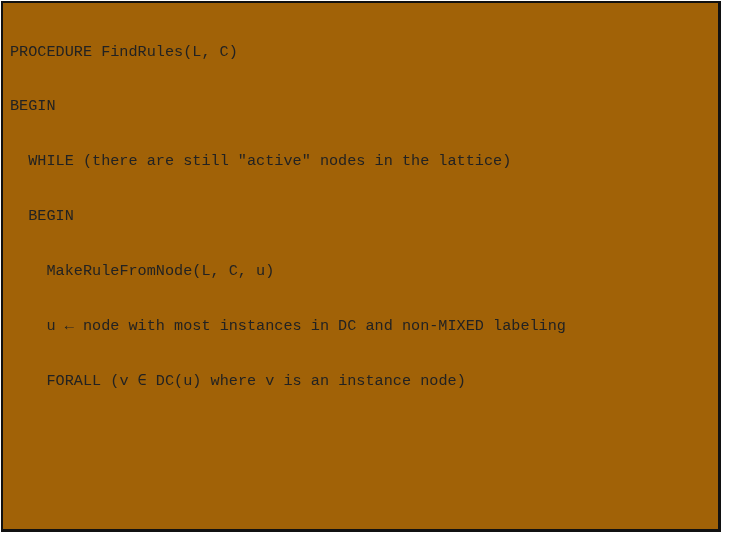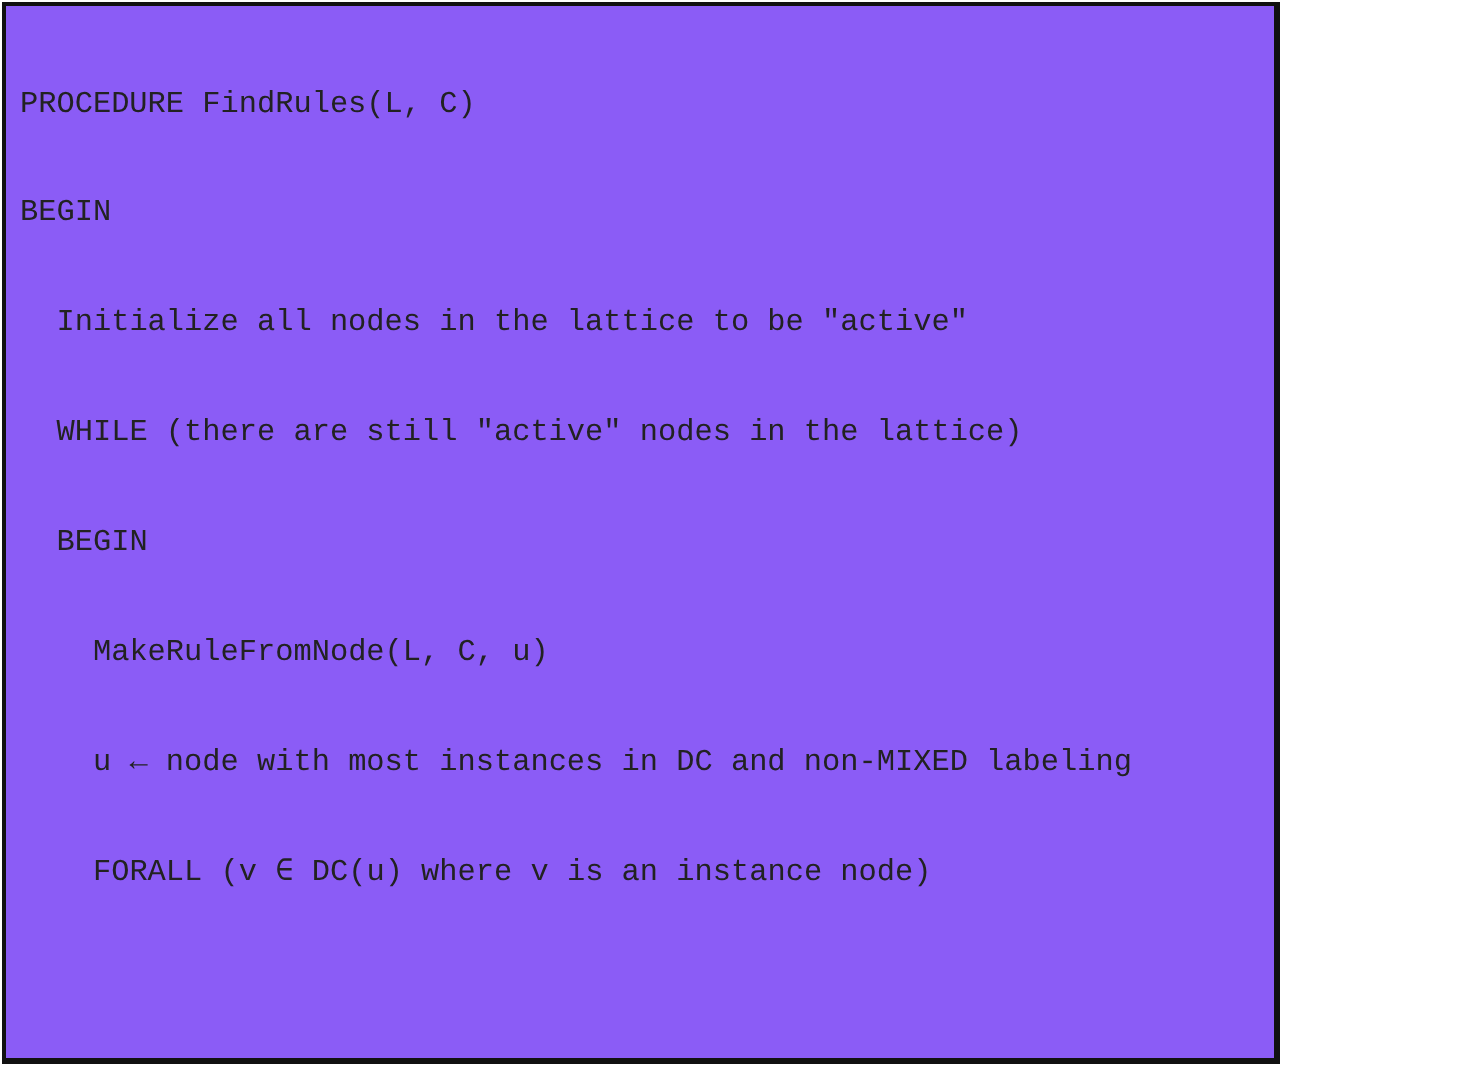--- a/index.html
+++ b/index.html
@@ -1,36 +1,35 @@
 <!DOCTYPE html>
 <html><head>
 <meta charset="utf-8">
 <style>
   html, body { margin: 0; padding: 0; background: #ffffff; }
   body { width: 737px; height: 536px; position: relative; overflow: hidden; }
   .box {
-    position: absolute; left: 1px; top: 1px; width: 639px; height: 531px;
+    position: absolute; left: 1px; top: 1px; width: 720px; height: 531px;
     border: 2px solid #111; border-right-width: 3px; border-bottom-width: 3px;
-    background: #8b5cf6; box-sizing: border-box;
+    background: #a16207; box-sizing: border-box;
   }
   .code {
     position: absolute; left: 7px; top: 3px;
     font-family: "Liberation Mono", "DejaVu Sans Mono", monospace;
     font-size: 15.2px; line-height: 18.3px; color: #222; white-space: pre;
   }
   .line { height: 18.3px; }
 </style>
 </head>
 <body>
 
 <div class="box">
   <div class="code">
     <div class="line">PROCEDURE FindRules(L, C)</div>
     <div class="line">BEGIN</div>
-    <div class="line">  <span>Initialize all nodes in the lattice to be "active"</span></div>
     <div class="line">  <span>WHILE (there are still "active" nodes in the lattice)</span></div>
     <div class="line">  <span>BEGIN</span></div>
     <div class="line">    <span>MakeRuleFromNode(L, C, u)</span></div>
     <div class="line">    <span>u ← node with most instances in DC and non-MIXED labeling</span></div>
     <div class="line">    <span>FORALL (v ∈ DC(u) where v is an instance node)</span></div>
     
     
     
     
     

